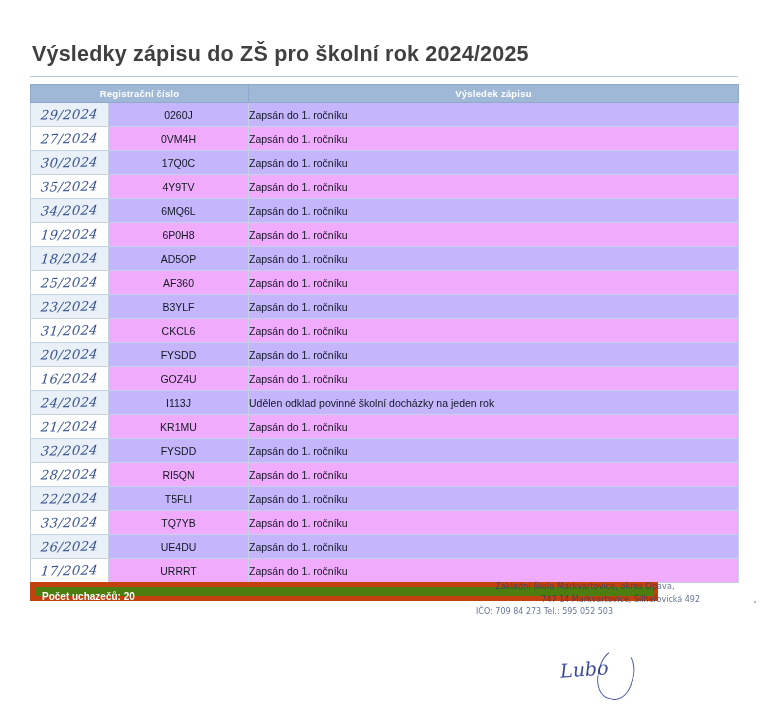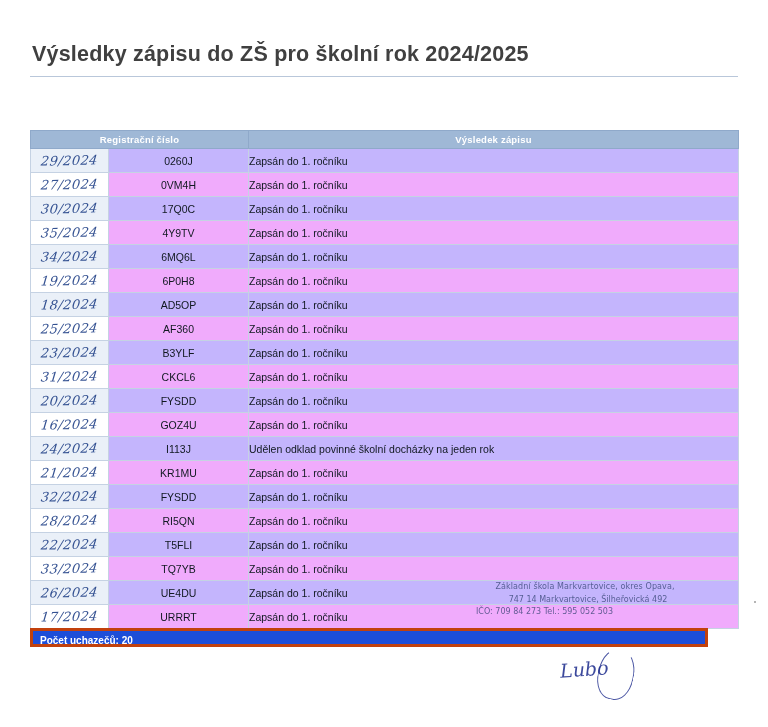--- a/index.html
+++ b/index.html
@@ -42,21 +42,20 @@
   .table-wrap {
     position: absolute;
     left: 30px;
     top: 84px;
     width: 708px;
   }
   table.reg {
     border-collapse: collapse;
     width: 708px;
     table-layout: fixed;
-    margin-top: 46px;
   }
   table.reg th {
     background: #9fb8d6;
     color: #ffffff;
     font-size: 9.5px;
     font-weight: bold;
     height: 17px;
     padding: 0;
     border: 1px solid #8fa9ca;
     text-align: center;
@@ -95,47 +94,47 @@
     color: #101820;
     font-size: 10.5px;
     font-weight: normal;
   }
   td.res {
     padding-left: 7px;
     color: #101820;
     font-size: 10.5px;
   }
   .footer-bar {
-    border: 3px solid #c2410c;
-    background: #1d4ed8;
+    border: 5px solid #c2410c;
+    background: #4d7c0f;
     color: #ffffff;
     font-size: 10px;
     font-weight: bold;
     height: 19px;
     line-height: 19px;
     padding-left: 7px;
-    width: 678px;
+    width: 628px;
     box-sizing: border-box;
     margin-top: -1px;
   }
   .stamp {
     position: absolute;
     left: 470px;
     top: 581px;
     width: 230px;
     text-align: center;
     color: #2b3c6b;
     font-family: "DejaVu Sans", sans-serif;
     font-size: 8px;
     line-height: 12.5px;
     opacity: 0.72;
   }
   .stamp .ln1 { letter-spacing: 0.1px; }
   .stamp .ln2 { }
-  .stamp .ln3 { text-align: center; padding-left: 6px; }
+  .stamp .ln3 { text-align: right; padding-left: 6px; }
   .stamp .ln4 { text-align: left; padding-left: 6px; }
   .signature {
     position: absolute;
     left: 560px;
     top: 658px;
     font-family: "DejaVu Serif", serif;
     font-style: italic;
     font-size: 19px;
     color: #22308f;
     transform: rotate(-4deg);

